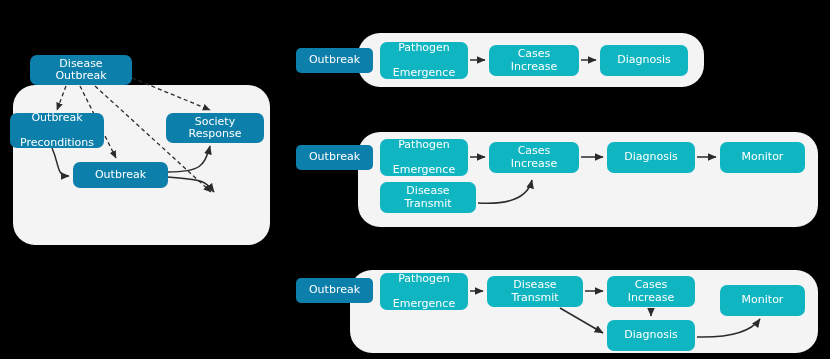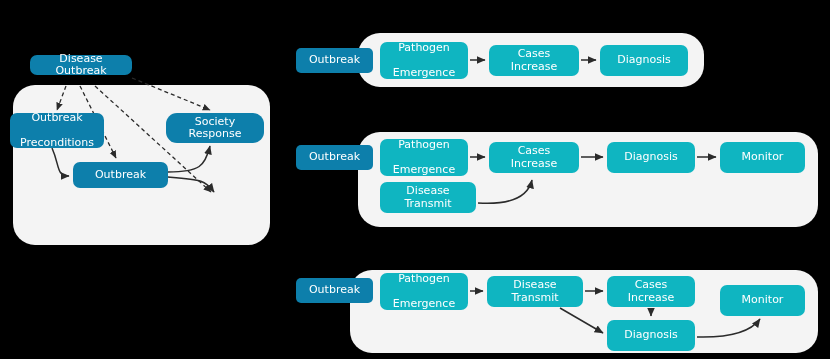--- a/index.html
+++ b/index.html
@@ -54,32 +54,32 @@
 
     <path class="dash" d="M95,86 L211,192" marker-end="url(#ah)"></path>
 
     <path class="solid" d="M52,148 C60,166 56,176 69,176" marker-end="url(#ahs)"></path>
 
     <path class="solid" d="M168,172 C200,172 205,166 210,146" marker-end="url(#ahs)"></path>
 
     <path class="solid" d="M168,177 C202,180 205,180 214,192" marker-end="url(#ahs)"></path>
   </svg>
 
-  <div class="node blue lp" style="left:30px;top:55px;width:102px;height:20px;">
+  <div class="node blue lp" style="left:30px;top:55px;width:102px;height:30px;">
     <span>Disease Outbreak</span>
   </div>
 
   <div class="node blue lp" style="left:10px;top:113px;width:94px;height:35px;">
     <span>
       <span>Outbreak</span><br>
       <span>Preconditions</span>
     </span>
   </div>
 
-  <div class="node blue lp" style="left:166px;top:113px;width:98px;height:30px;border-radius:11px;">
+  <div class="node blue lp" style="left:166px;top:113px;width:98px;height:30px;">
     <span>Society Response</span>
   </div>
 
   <div class="node blue lp" style="left:73px;top:162px;width:95px;height:26px;">
     <span>Outbreak</span>
   </div>
 
 
   <div class="panel" style="left:358px;top:33px;width:346px;height:54px;"></div>
 

